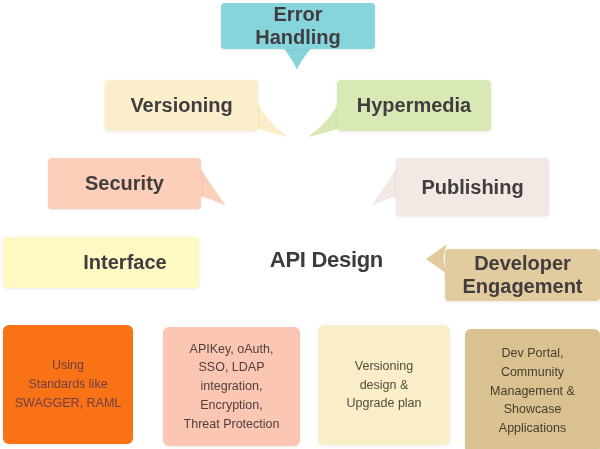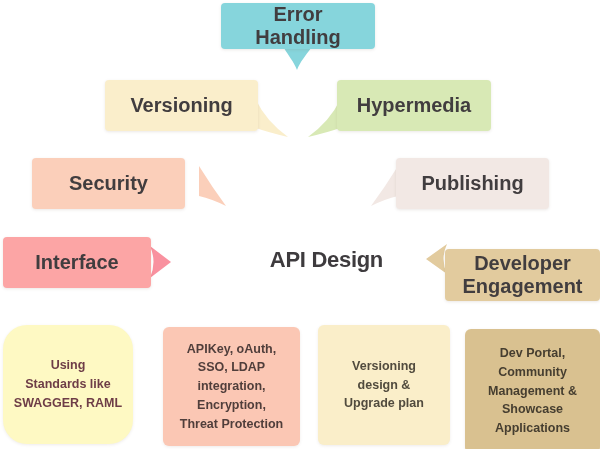--- a/index.html
+++ b/index.html
@@ -27,41 +27,41 @@
     font-size: 20px;
     line-height: 1.15;
     color: #413d3f;
     border-radius: 4px;
     white-space: pre-line;
     box-shadow: 0 1px 3px rgba(120,100,90,0.15);
   }
   .b-error      { left: 221px; top: 3px;   width: 154px; height: 46px; }
   .b-versioning { left: 105px; top: 80px;  width: 153px; height: 51px; }
   .b-hypermedia { left: 337px; top: 80px;  width: 154px; height: 51px; }
-  .b-security   { left: 32px;  top: 158px; width: 153px; height: 51px; }
-  .b-publishing { left: 396px; top: 158px; width: 153px; height: 51px; }
+  .b-security   { left: 48px;  top: 158px; width: 153px; height: 51px; }
+  .b-publishing { left: 396px; top: 158px; width: 153px; height: 58px; }
   .b-interface  { left: 3px;   top: 237px; width: 148px; height: 51px; }
   .b-dev        { left: 445px; top: 249px; width: 155px; height: 52px; }
   .central-title {
     position: absolute;
     left: 215px; top: 247px;
     width: 168px;
     text-align: right;
     font-size: 22px;
     font-weight: bold;
     letter-spacing: -0.3px;
     color: #3e3b3e;
   }
   .detail-box {
     position: absolute;
     display: flex;
     align-items: center;
     justify-content: center;
     text-align: center;
-    font-weight: bold;
+    font-weight: normal;
     font-size: 12.5px;
     line-height: 1.5;
     border-radius: 6px;
     white-space: pre-line;
     box-shadow: 0 1px 3px rgba(120,100,90,0.12);
     padding: 4px;
     box-sizing: border-box;
   }
   .d-interface  { left: 3px;   top: 325px; width: 130px; height: 119px; }
   .d-security   { left: 163px; top: 327px; width: 137px; height: 119px; }
@@ -97,32 +97,32 @@
   </div>
 
   <div class="bubble b-security" style="background: rgb(251, 207, 186);">
     <span>Security</span>
   </div>
 
   <div class="bubble b-publishing" style="background: rgb(242, 232, 228);">
     <span>Publishing</span>
   </div>
 
-  <div class="bubble b-interface" style="background: #fca5a5;">
+  <div class="bubble b-interface" style="background: #fef9c3; padding-left: 48px;">
     <span>Interface</span>
   </div>
 
   <div class="bubble b-dev" style="background: rgb(226, 203, 158);">
     <span>Developer
 Engagement</span>
   </div>
 
   <div class="central-title">API Design</div>
 
-  <div class="detail-box d-interface" style="background: #fef9c3; border-radius: 24px;">
+  <div class="detail-box d-interface" style="background: #f97316;">
     <span style="color: rgb(110, 61, 71);">Using
 Standards like
 SWAGGER, RAML</span>
   </div>
 
   <div class="detail-box d-security" style="background: rgb(251, 199, 180);">
     <span style="color: rgb(80, 62, 59);">APIKey, oAuth,
 SSO, LDAP
 integration,
 Encryption,

